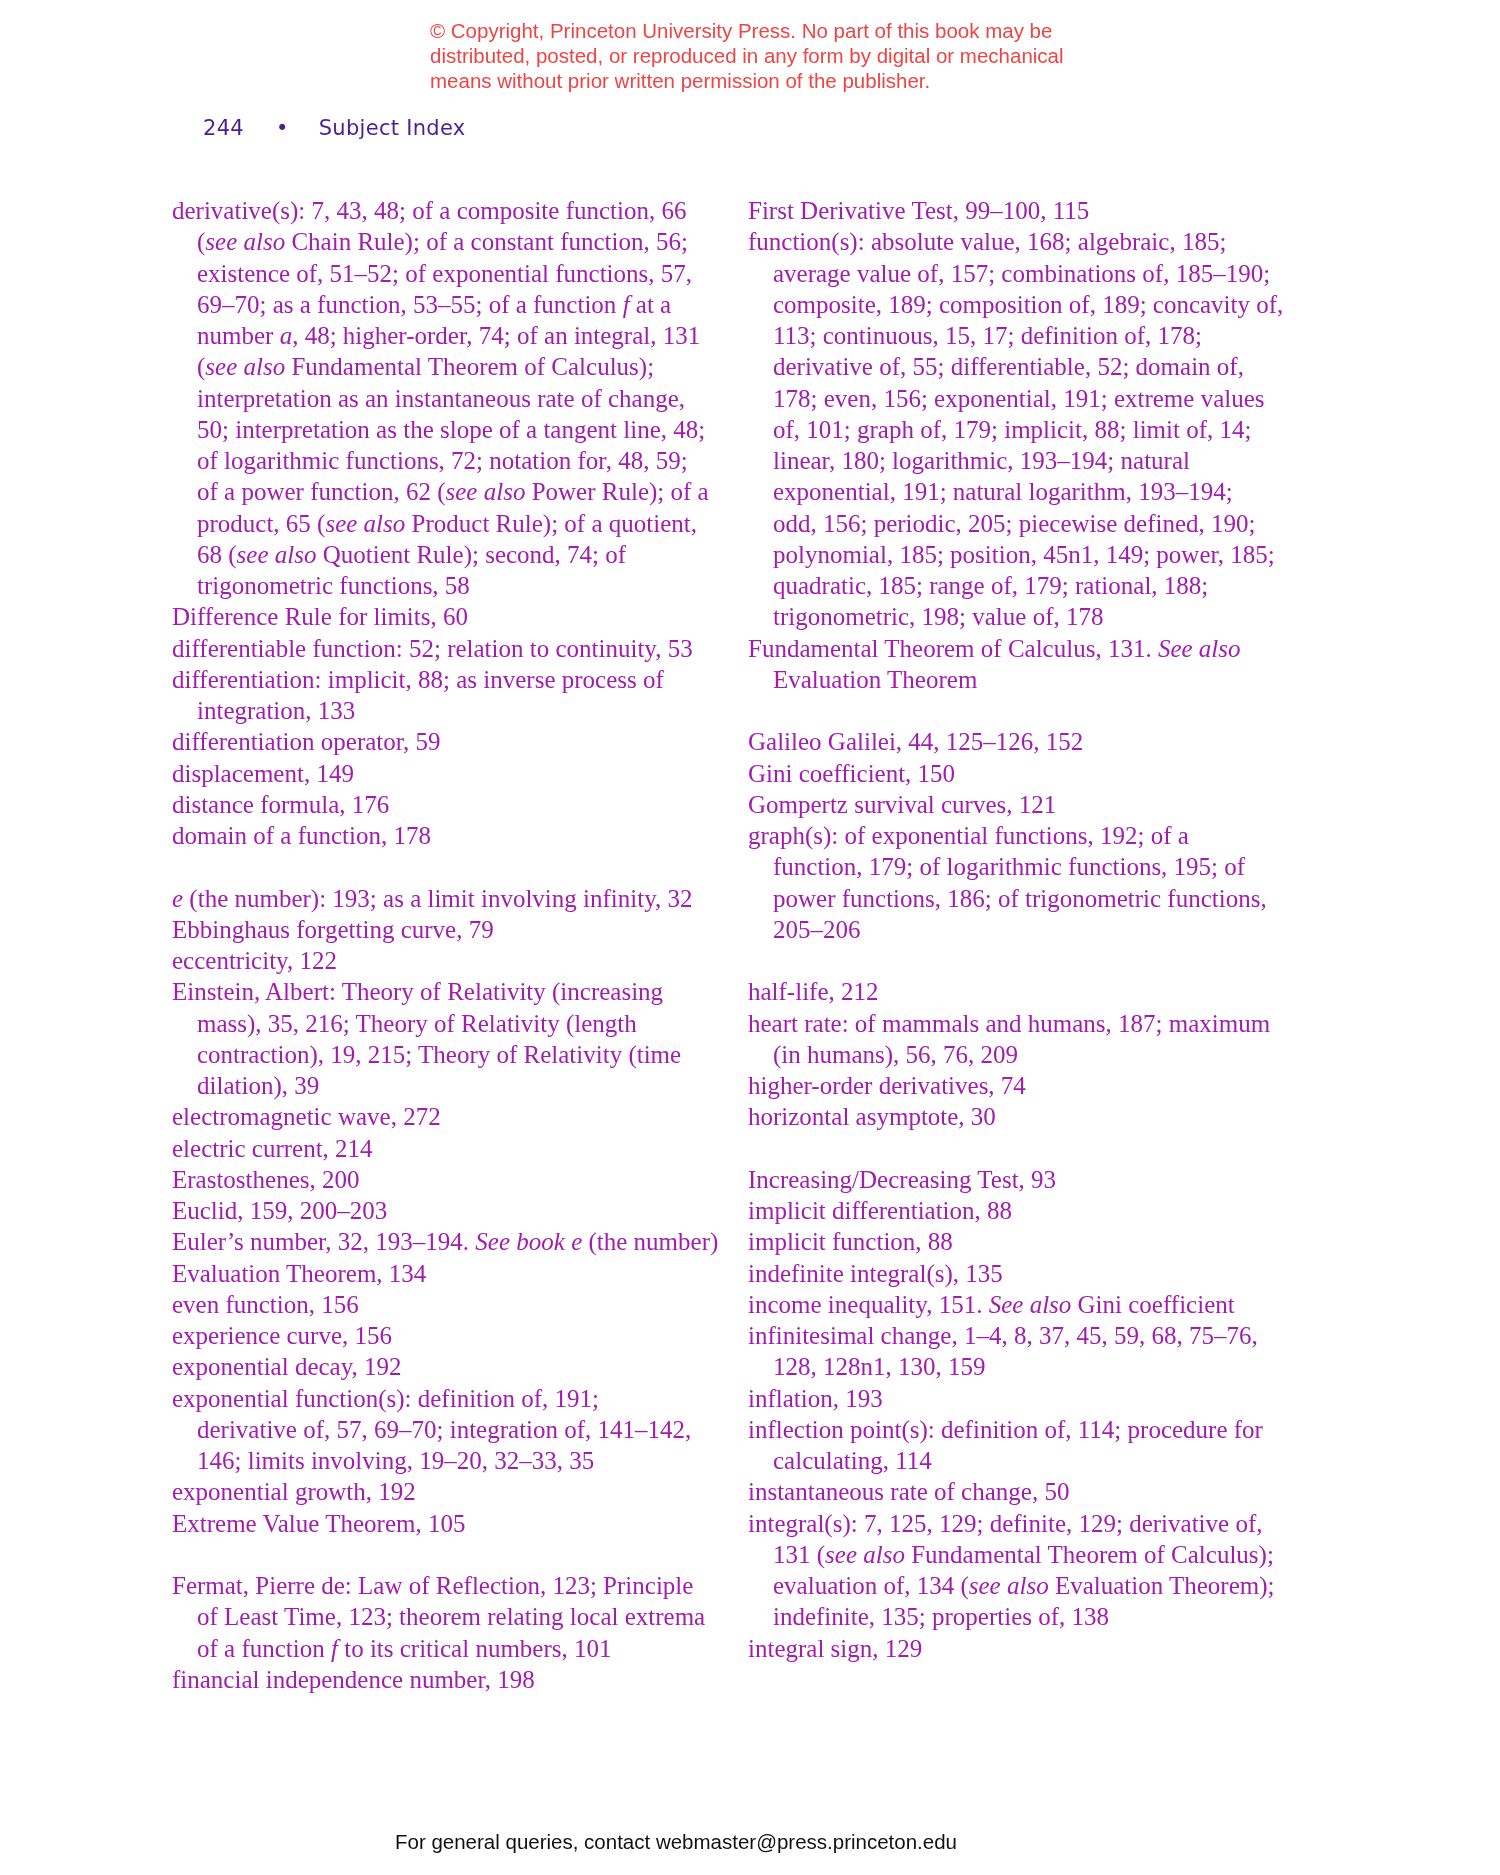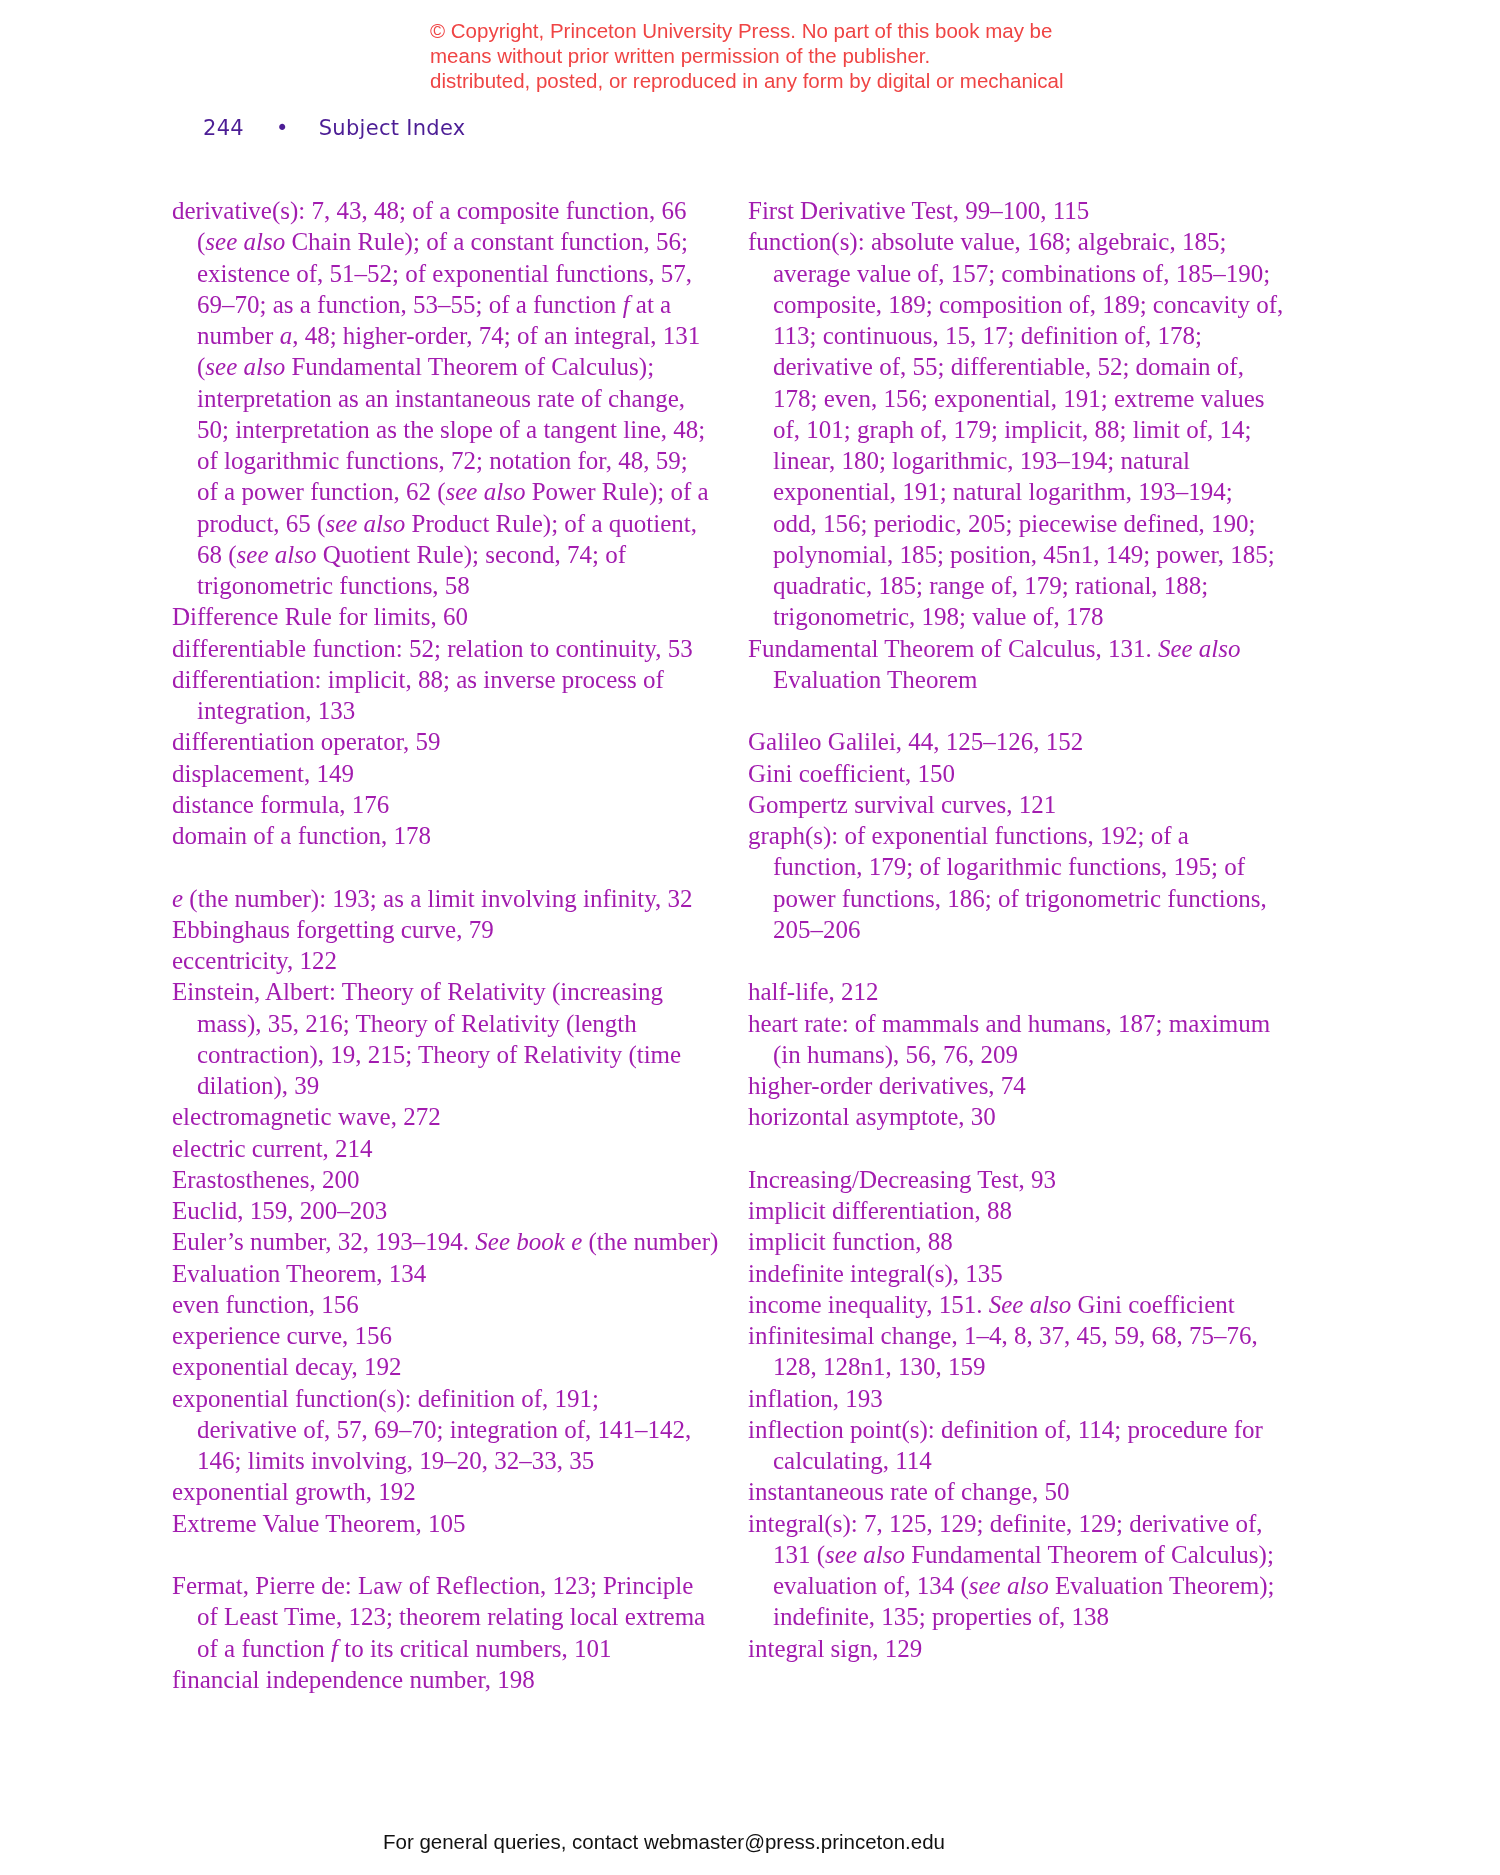--- a/index.html
+++ b/index.html
@@ -21,31 +21,31 @@
     font-family: "Liberation Serif", serif; font-size: 25px; line-height: 31.25px;
     color: #a21caf;
   }
   .col-left { left: 172px; width: 560px; }
   .col-right { left: 748px; width: 580px; }
   .line { white-space: nowrap; height: 31.25px; }
   .line.sub { padding-left: 25px; }
   .line.blank { height: 31.25px; }
   .it { font-style: italic; }
   .footer {
-    position: absolute; left: 0; width: 1328px; top: 1830px; text-align: center;
+    position: absolute; left: 12px; width: 1328px; top: 1830px; text-align: center;
     font-family: "Liberation Sans", sans-serif; font-size: 20.5px; color: #111;
   }
 </style>
 </head>
 <body>
 
 <div class="copyright">
   <div>© Copyright, Princeton University Press. No part of this book may be</div>
+  <div>distributed, posted, or reproduced in any form by digital or mechanical</div>
   <div>means without prior written permission of the publisher.</div>
-  <div>distributed, posted, or reproduced in any form by digital or mechanical</div>
 </div>
 
 <div class="running-head">
   <span>244</span><span class="bullet">•</span><span>Subject Index</span>
 </div>
 
 <div class="column col-left">
     <div class="line"><span>derivative(s): 7, 43, 48; of a composite function, 66</span></div>
     <div class="line sub"><span>(</span><span class="it">see also</span><span> Chain Rule); of a constant function, 56;</span></div>
     <div class="line sub"><span>existence of, 51–52; of exponential functions, 57,</span></div>

